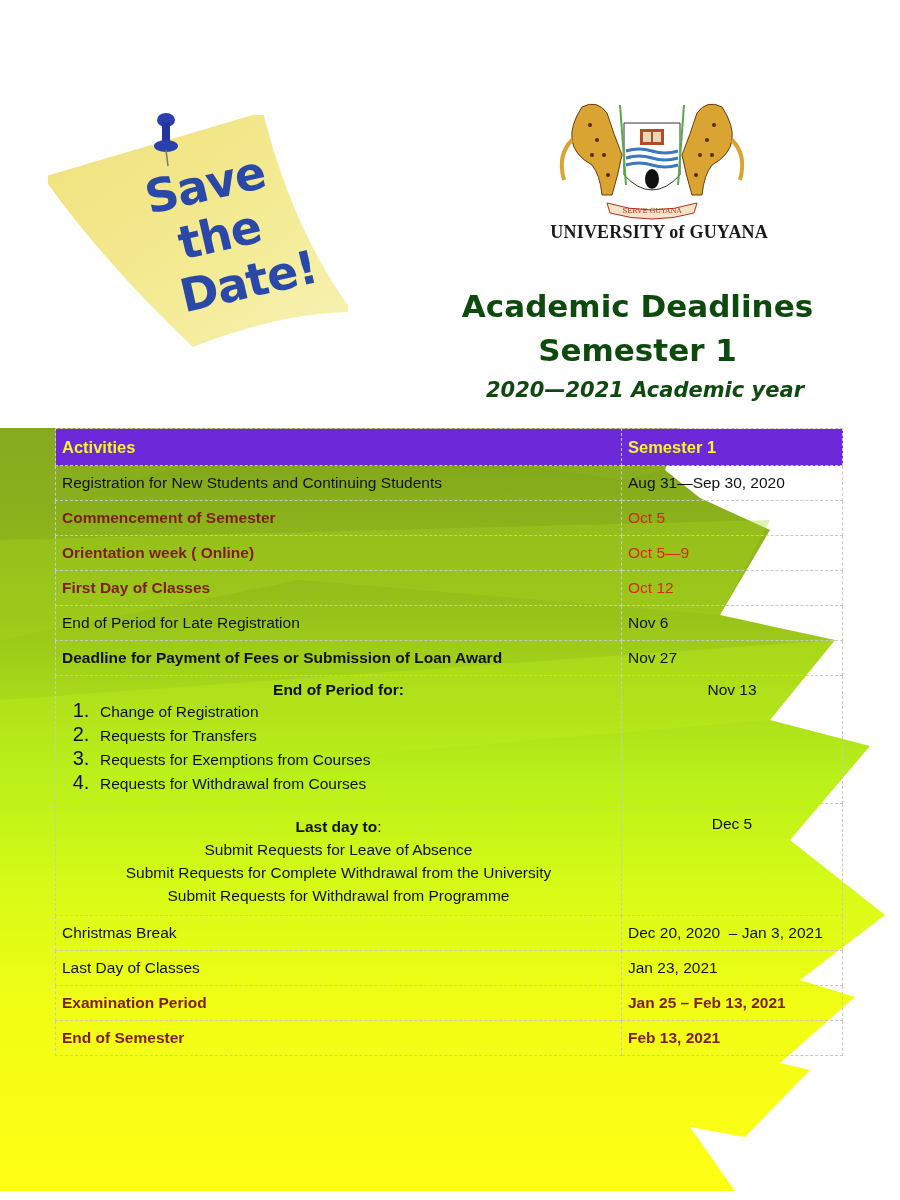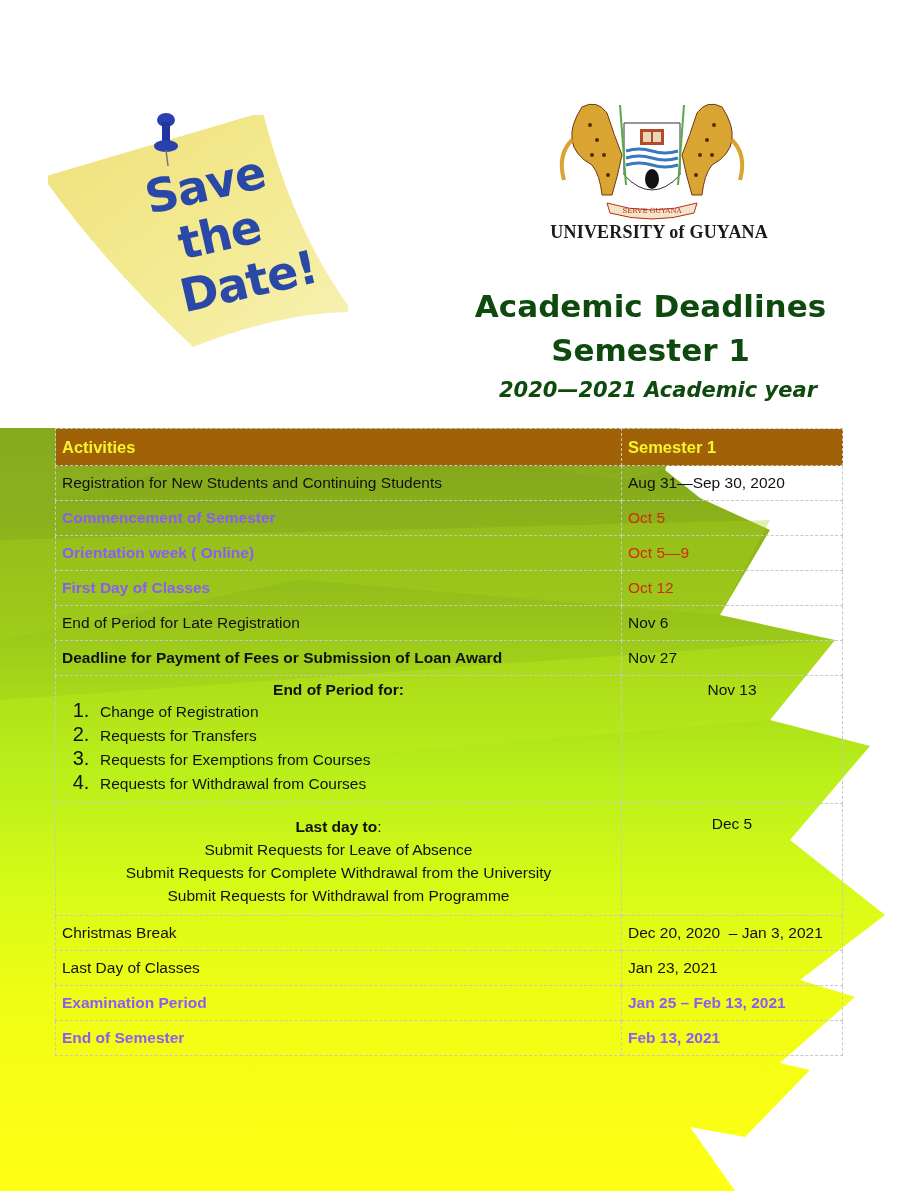--- a/index.html
+++ b/index.html
@@ -28,41 +28,41 @@
 
     
     .crest { position: absolute; left: 552px; top: 95px; width: 200px; height: 125px; z-index: 2; }
     .uni-name {
       position: absolute; left: 538px; top: 222px; width: 230px; text-align: right;
       font-family: "Liberation Serif", "DejaVu Serif", serif; font-weight: bold;
       font-size: 18px; color: #1a1a1a; letter-spacing: 0.2px; z-index: 2;
     }
 
     
-    .title-block { position: absolute; left: 453px; top: 285px; width: 395px; text-align: center; z-index: 2; color: #0e4a0e; }
+    .title-block { position: absolute; left: 440px; top: 285px; width: 395px; text-align: center; z-index: 2; color: #0e4a0e; }
     .title-1 { font-family: "DejaVu Sans", sans-serif; font-weight: bold; font-size: 31px; line-height: 42px; }
     .title-2 { font-family: "DejaVu Sans", sans-serif; font-weight: bold; font-size: 31px; line-height: 46px; }
     .title-3 { font-family: "DejaVu Sans", sans-serif; font-weight: bold; font-style: italic; font-size: 21px; line-height: 34px; margin-left: 15px; }
 
     
     .deadlines {
       position: absolute; left: 55px; top: 428px; width: 788px;
       border-collapse: collapse; z-index: 3;
       font-family: "Liberation Sans", "DejaVu Sans", sans-serif; font-size: 15.5px; color: #111;
     }
     .deadlines td, .deadlines th {
       border: 1px dashed #c8c8c8; padding: 0 6px; text-align: left; vertical-align: middle;
     }
     .deadlines th {
-      background: #a16207; color: #f5f529; font-weight: bold; font-size: 16.5px; height: 36px;
+      background: #6d28d9; color: #f5f529; font-weight: bold; font-size: 16.5px; height: 36px;
     }
     .deadlines th.col2 { width: 208px; }
     .deadlines td { height: 34px; }
     .deadlines td.multi { vertical-align: top; padding-top: 5px; padding-bottom: 8px; text-align: center; }
-    .red { color: #8b5cf6; }
+    .red { color: #7f1d1d; }
     .red-light { color: #d42a10; }
     .b { font-weight: bold; }
     .sub-head { font-weight: bold; }
     .num-list { margin: 0; padding: 0; list-style: none; }
     .num-list li { display: flex; align-items: baseline; line-height: 23px; }
     .num-list .n { width: 38px; font-size: 20px; }
     .plain-list div { line-height: 23px; }
   </style>
 </head>
 <body>

